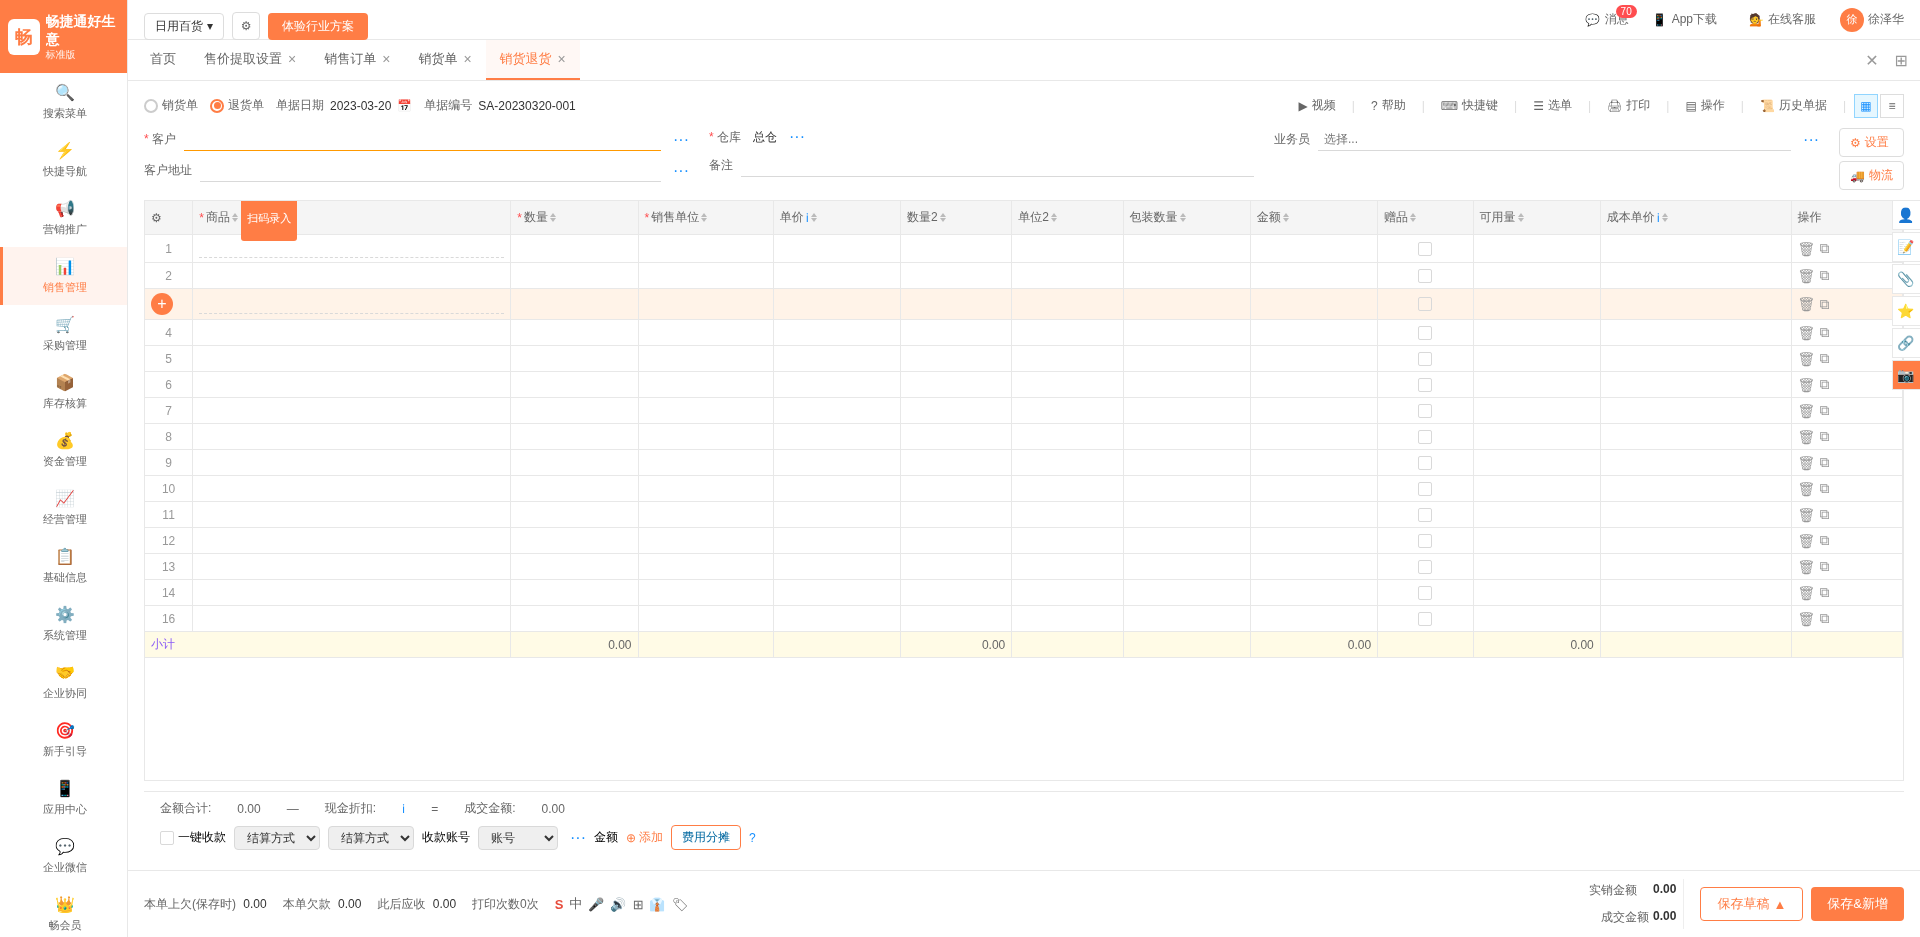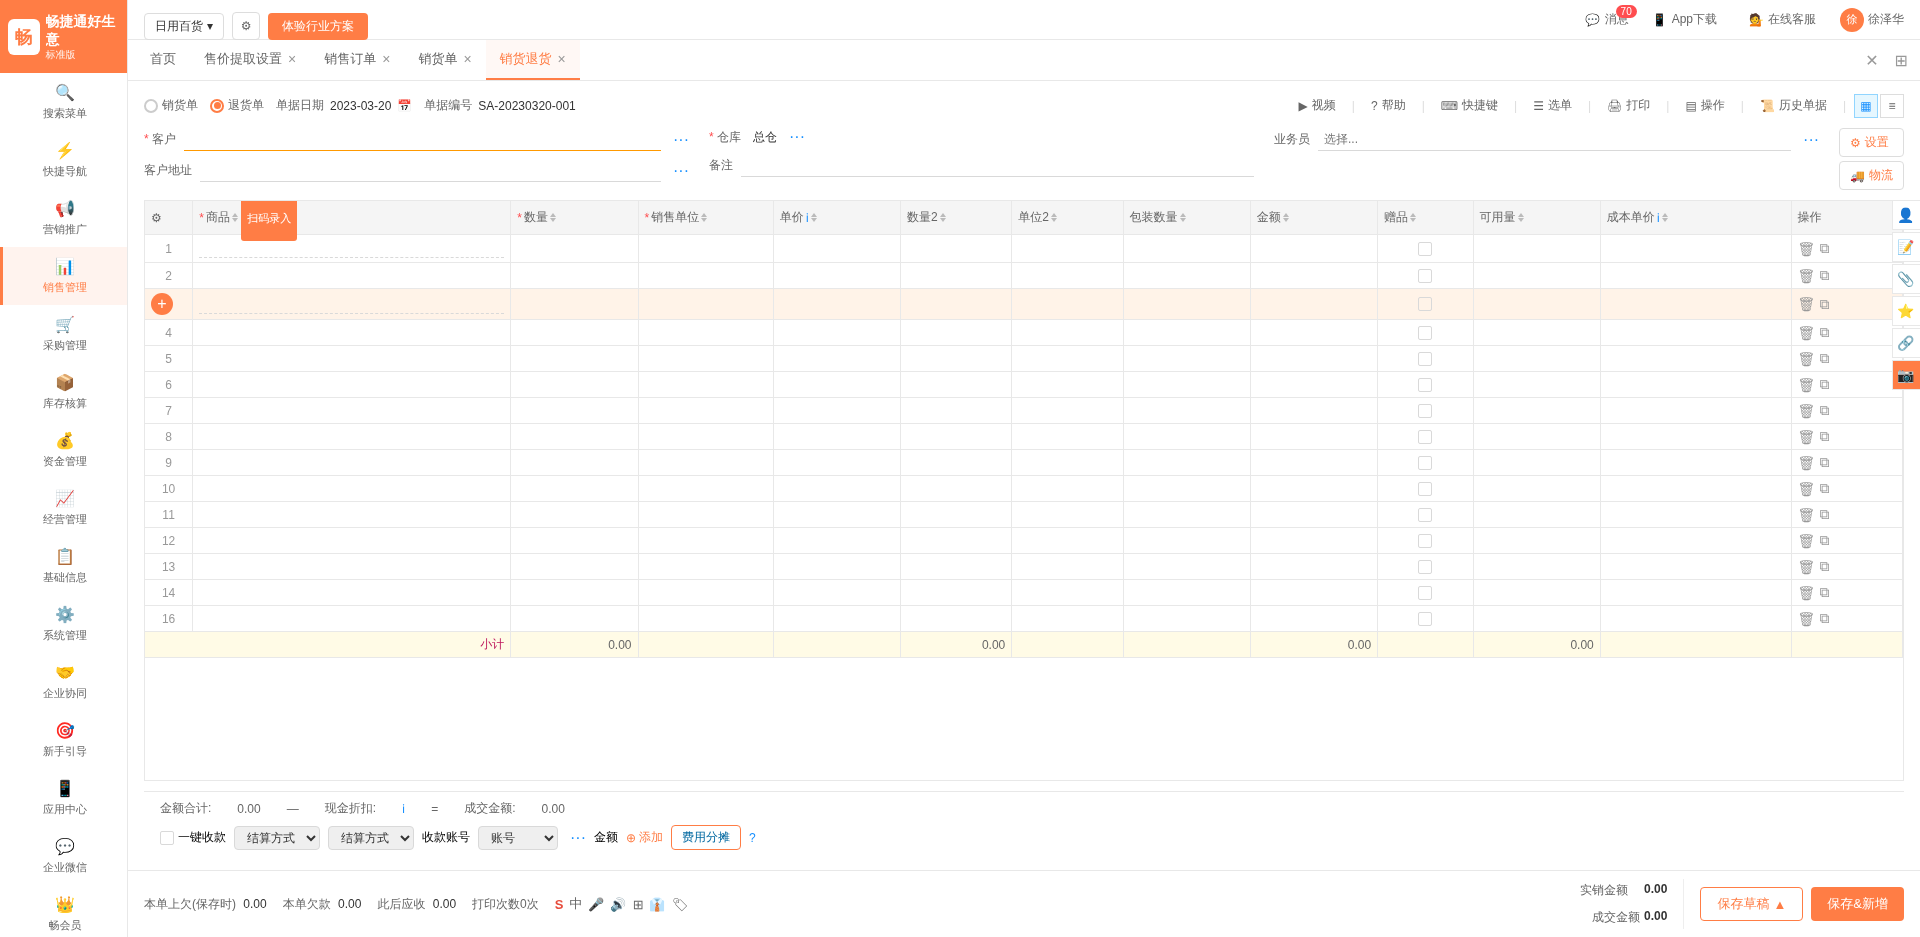--- a/index.html
+++ b/index.html
@@ -848,21 +848,21 @@
         <div class="action-cell">
           <span class="del-btn">🗑</span>
           <span class="copy-btn">⧉</span>
         </div>
       </td>
     </tr>
           </tbody>
 
         <tfoot>
           <tr class="total-row">
-            <td colspan="2" style="text-align:right; color:#be185d;">小计</td>
+            <td colspan="2" style="color:#8b5cf6;">小计</td>
             <td style="text-align:right;">0.00</td>
             <td></td>
             <td></td>
             <td style="text-align:right;">0.00</td>
             <td></td>
             <td></td>
             <td style="text-align:right;">0.00</td>
             <td></td>
             <td style="text-align:right;">0.00</td>
             <td></td>
@@ -930,21 +930,21 @@
         <span style="color:#e74c3c; font-weight:bold;">S</span>
         <span>中</span>
         <span>🎤</span>
         <span>🔊</span>
         <span>⊞</span>
         <span>👔</span>
         <span>🏷</span>
       </div>
     </div>
     <div style="display:flex; align-items:center; gap:16px;">
-      <div style="display:flex; flex-direction:column; align-items:flex-end; font-size:12px; color:#666; gap:4px; padding-right:16px; border-right:1px solid #eee;">
+      <div style="display:flex; flex-direction:column; align-items:flex-end; font-size:12px; color:#666; gap:4px; padding-right:7px; border-right:1px solid #eee;">
         <div class="summary-row">
           <span style="margin-right:16px;">实销金额</span>
           <span style="color:#333; font-weight:bold;">0.00</span>
         </div>
         <div class="summary-row">
           <span style="margin-right:4px;">成交金额</span>
           <span style="color:#333; font-weight:bold;">0.00</span>
         </div>
       </div>
       <div class="footer-right">

